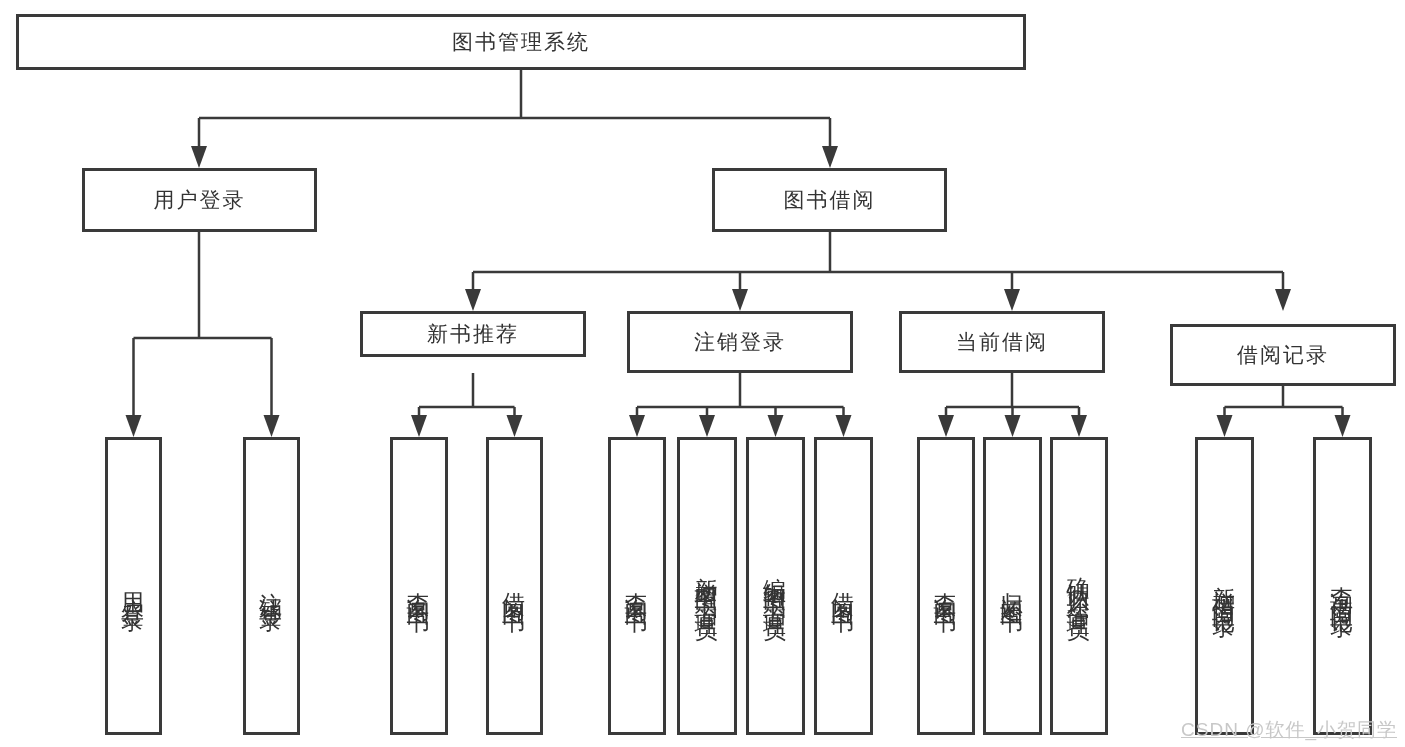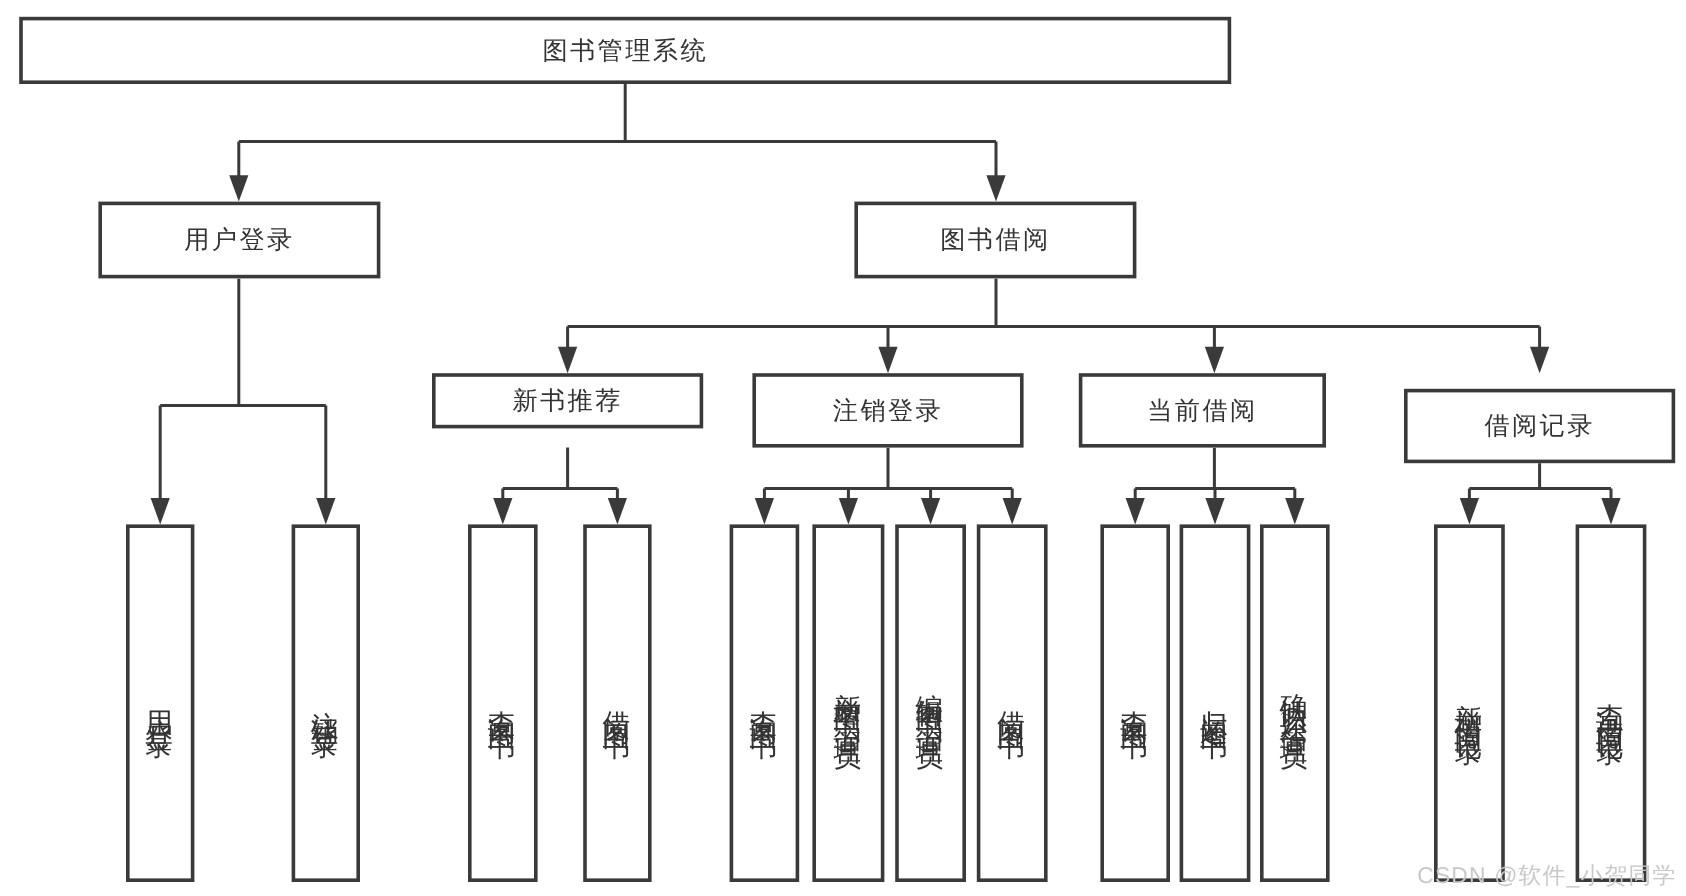--- a/index.html
+++ b/index.html
@@ -35,20 +35,21 @@
     letter-spacing:6px;
     white-space:normal;
   }
   .watermark{
     position:absolute;
     right:8px;bottom:4px;
     font-size:19px;
     color:var(--wm);
     letter-spacing:1px;
     z-index:5;
+    text-decoration:underline;
   }
 </style>
 </head>
 <body>
 
 <div class="canvas">
 
   <svg class="wires" viewBox="0 0 1405 747" xmlns="http://www.w3.org/2000/svg">
     <path d="M521 70 V119
              M199 118 H830 M199 118 V150 M830 118 V150

